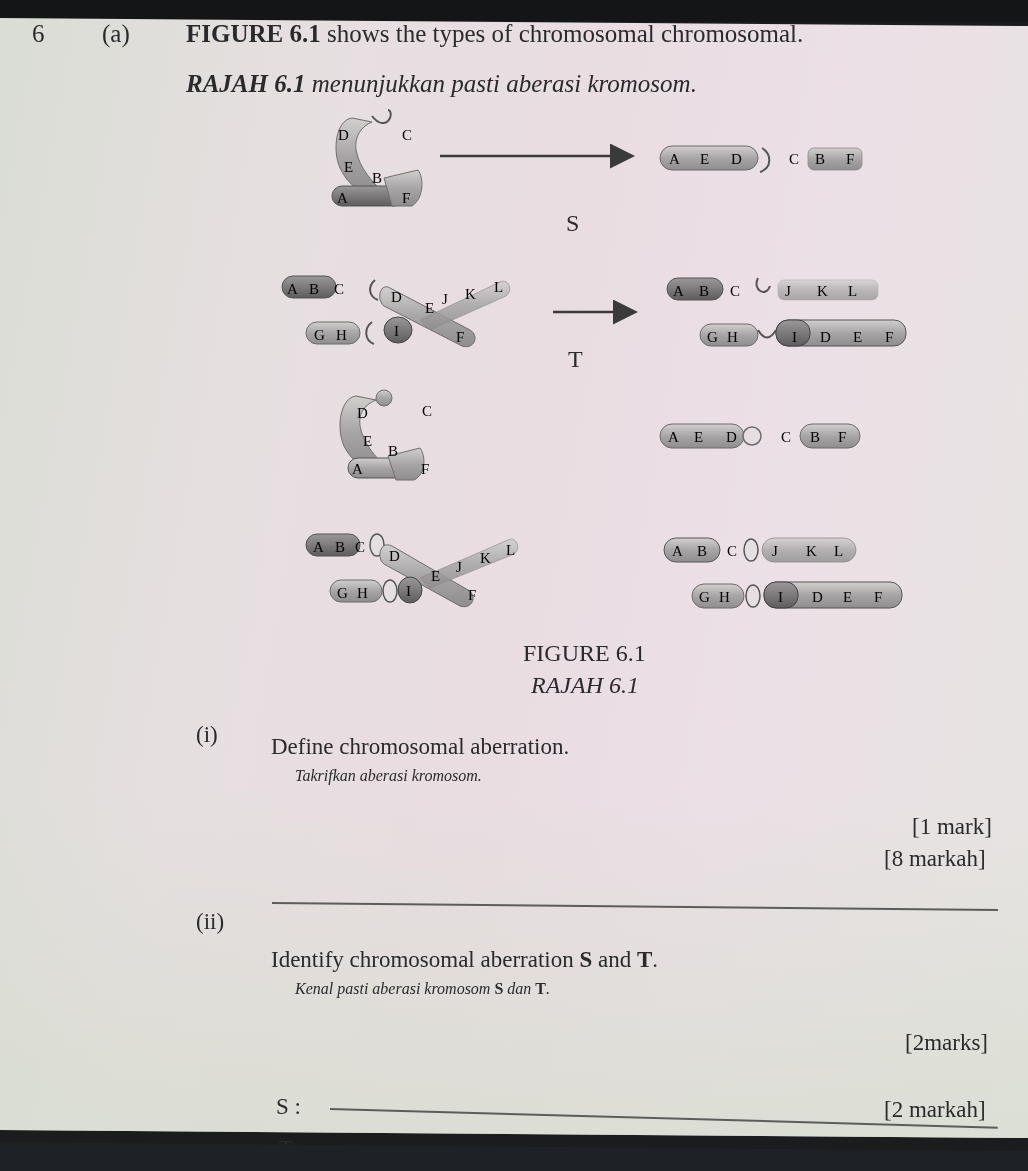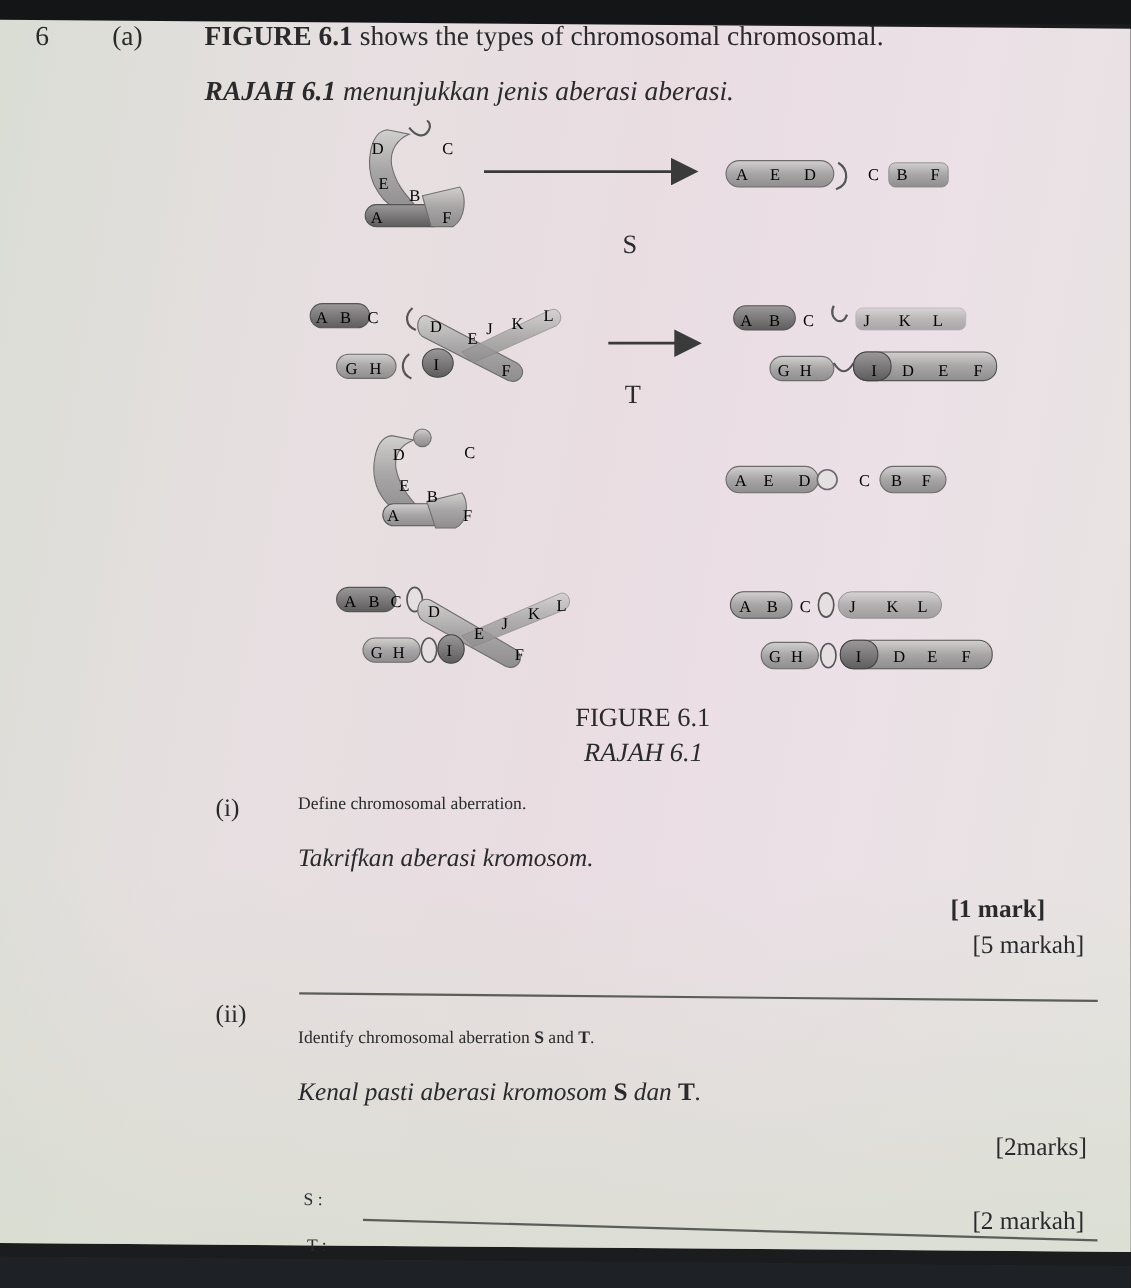--- a/index.html
+++ b/index.html
@@ -29,39 +29,39 @@
   .q-text-ms { left: 186px; top: 70px; font-size: 25px; font-style: italic; }
   .q-text-ms b { font-weight: bold; font-style: italic; }
 
   .fig { position: absolute; }
 
   .fig-label { font-size: 24px; }
   .caption-en { left: 523px; top: 640px; font-size: 24px; }
   .caption-ms { left: 531px; top: 672px; font-size: 24px; font-style: italic; }
 
   .sub-num { font-size: 23px; }
-  .sub-text { font-size: 16px; }
-  .sub-text-it { font-size: 23px; font-style: italic; }
+  .sub-text { font-size: 23px; margin-top: 12px; }
+  .sub-text-it { font-size: 16px; font-style: italic; margin-left: 24px; }
   .mark { font-size: 23px; }
 
   .answer-line { position: absolute; height: 2px; background: #5a5d5a; transform-origin: 0 0; }
 </style>
 </head>
 <body>
 
 <div class="top-bar"></div>
 
 <div class="page">
   <div class="page-bottom-shade"></div>
 </div>
 
 <div class="t q-num">6</div>
 <div class="t q-part">(a)</div>
 <div class="t q-text-en"><b>FIGURE 6.1</b><span> shows the types of chromosomal chromosomal.</span></div>
-<div class="t q-text-ms"><b>RAJAH 6.1</b><span> menunjukkan jenis aberasi aberasi.</span></div>
+<div class="t q-text-ms"><b>RAJAH 6.1</b><span> menunjukkan pasti aberasi kromosom.</span></div>
 
 <svg class="fig" style="left:0;top:0" width="1028" height="640" viewBox="0 0 1028 640">
   <defs>
     <linearGradient id="chrom" x1="0" y1="0" x2="0" y2="1">
       <stop offset="0" stop-color="#d2cfcf"></stop>
       <stop offset="0.5" stop-color="#a7a5a5"></stop>
       <stop offset="1" stop-color="#8f8d8d"></stop>
     </linearGradient>
     <linearGradient id="chromDark" x1="0" y1="0" x2="0" y2="1">
       <stop offset="0" stop-color="#9a9898"></stop>
@@ -211,22 +211,22 @@
 
 <div class="t fig-label" style="left:566px;top:210px;">S</div>
 <div class="t fig-label" style="left:568px;top:346px;">T</div>
 
 <div class="t caption-en">FIGURE 6.1</div>
 <div class="t caption-ms">RAJAH 6.1</div>
 
 <div class="t sub-num" style="left:196px;top:722px;">(i)</div>
 <div class="t sub-text" style="left:271px;top:722px;">Define chromosomal aberration.</div>
 <div class="t sub-text-it" style="left:271px;top:767px;">Takrifkan aberasi kromosom.</div>
-<div class="t mark" style="left:864px;top:814px;font-weight:bold;"><span>[1 mark]</span></div>
-<div class="t mark" style="left:884px;top:846px;"><span>[5 markah]</span></div>
+<div class="t mark" style="left:912px;top:814px;"><span>[1 mark]</span></div>
+<div class="t mark" style="left:884px;top:846px;"><span>[8 markah]</span></div>
 <div class="answer-line" style="left:272px;top:902px;width:726px;transform:rotate(0.55deg);"></div>
 
 <div class="t sub-num" style="left:196px;top:909px;">(ii)</div>
 <div class="t sub-text" style="left:271px;top:935px;"><span>Identify chromosomal aberration </span><b>S</b><span> and </span><b>T</b><span>.</span></div>
 <div class="t sub-text-it" style="left:271px;top:980px;"><span>Kenal pasti aberasi kromosom </span><b style="font-style:normal">S</b><span> dan </span><b style="font-style:normal">T</b><span>.</span></div>
 <div class="t mark" style="left:905px;top:1030px;">[2marks]</div>
 <div class="t mark" style="left:884px;top:1061px;margin-top:36px;">[2 markah]</div>
 
 <div class="t sub-text" style="left:276px;top:1082px;">S  :</div>
 <div class="answer-line" style="left:330px;top:1108px;width:668px;transform:rotate(1.6deg);"></div>

